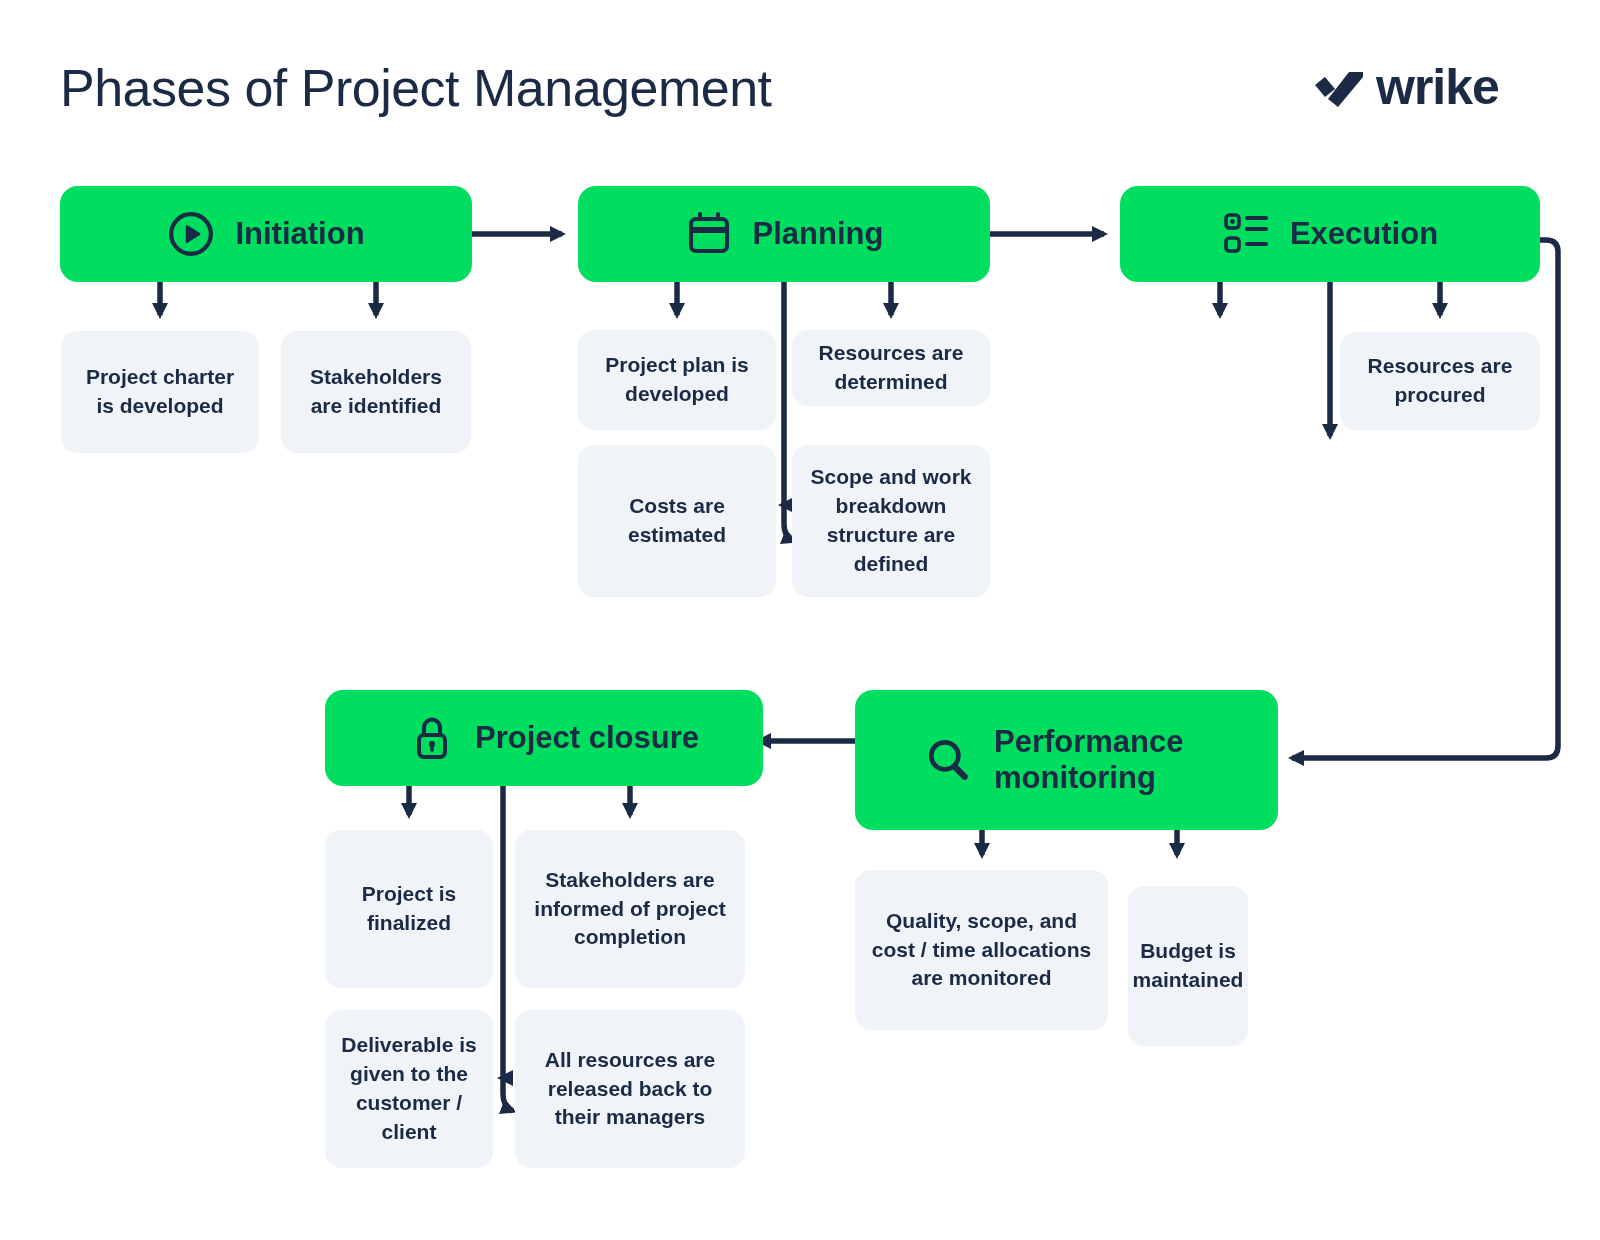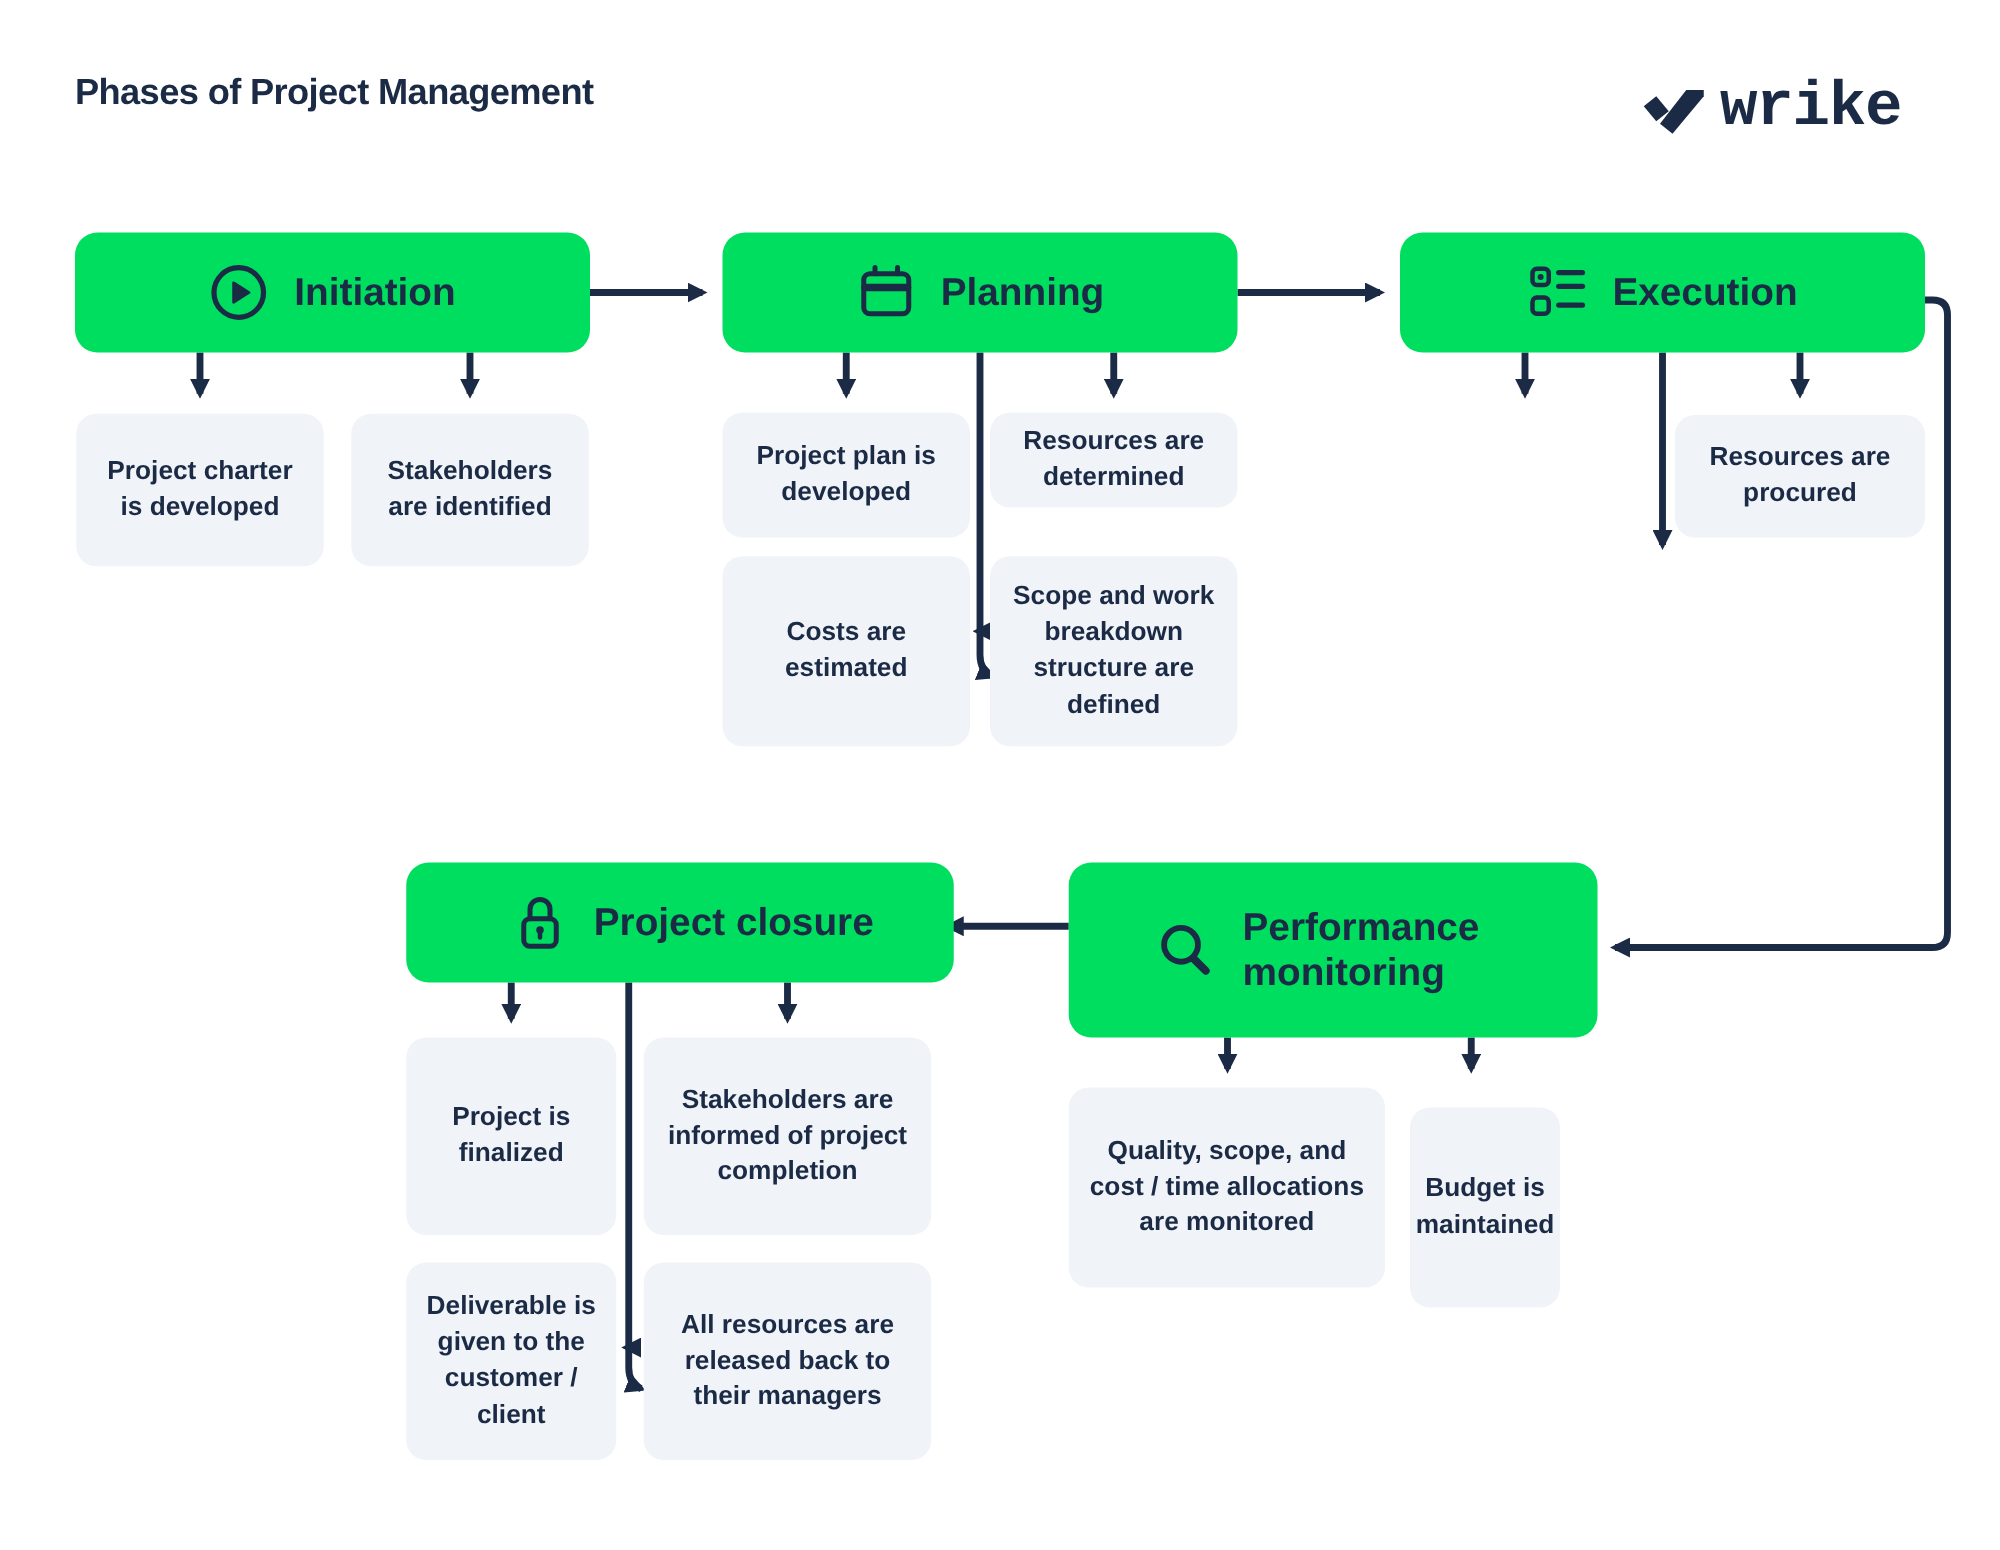--- a/index.html
+++ b/index.html
@@ -1,24 +1,24 @@
 <!DOCTYPE html>
 <html style="--green: #00DE5F; --navy: #1B2A45; --panel: #F0F3F8;"><head>
 <meta charset="utf-8">
 <style>
   html,body{margin:0;padding:0;background:#ffffff;}
   .canvas{
     position:relative;width:1600px;height:1240px;background:#ffffff;overflow:hidden;
     font-family:"Liberation Sans",sans-serif;color:var(--navy,#1B2A45);
   }
   .page-title{
-    position:absolute;left:60px;top:58px;font-size:29px;font-weight:700;
+    position:absolute;left:60px;top:58px;font-size:52px;font-weight:400;
     letter-spacing:-0.5px;color:var(--navy);
   }
-  .logo{position:absolute;top:58px;left:1312px;display:flex;align-items:center;gap:10px;font-family:Liberation Mono, monospace;}
+  .logo{position:absolute;top:58px;left:1312px;display:flex;align-items:center;gap:10px;}
   .logo svg{display:block;}
   .logo-text{font-size:50px;font-weight:800;letter-spacing:-1px;color:var(--navy);}
   .phase{
     position:absolute;background:var(--green,#00DE5F);border-radius:18px;
     display:flex;align-items:center;justify-content:center;gap:20px;
     font-size:31px;font-weight:800;color:var(--navy);
   }
   .phase svg{flex:0 0 auto;}
   .task{
     position:absolute;background:var(--panel,#F0F3F8);border-radius:16px;

